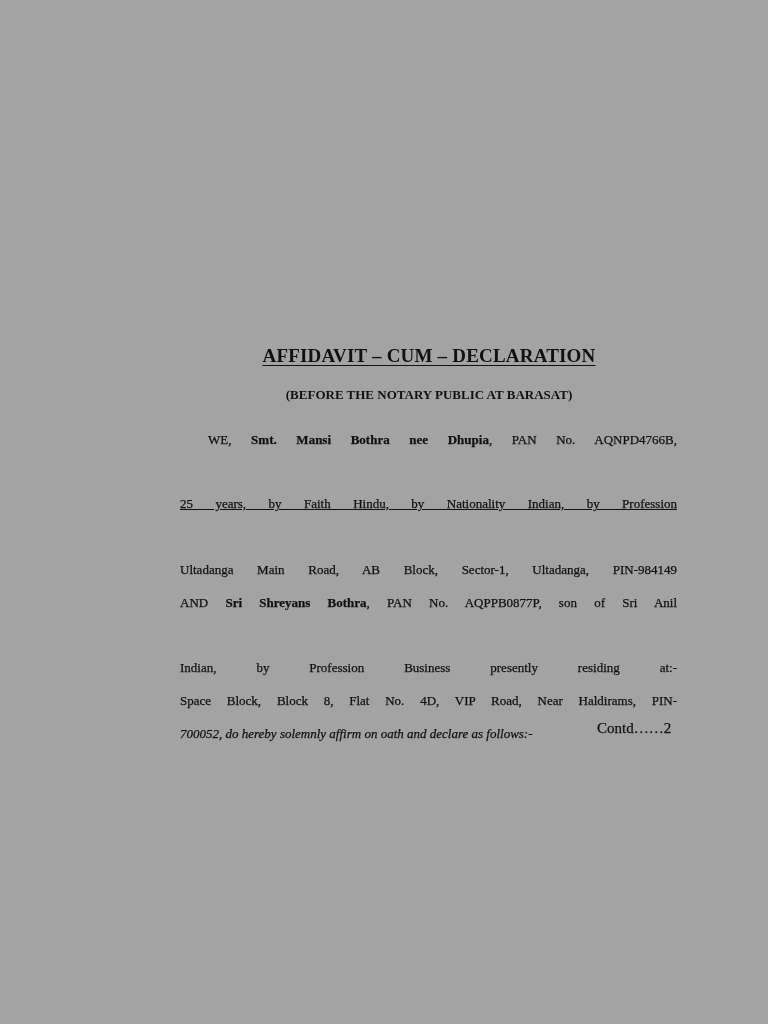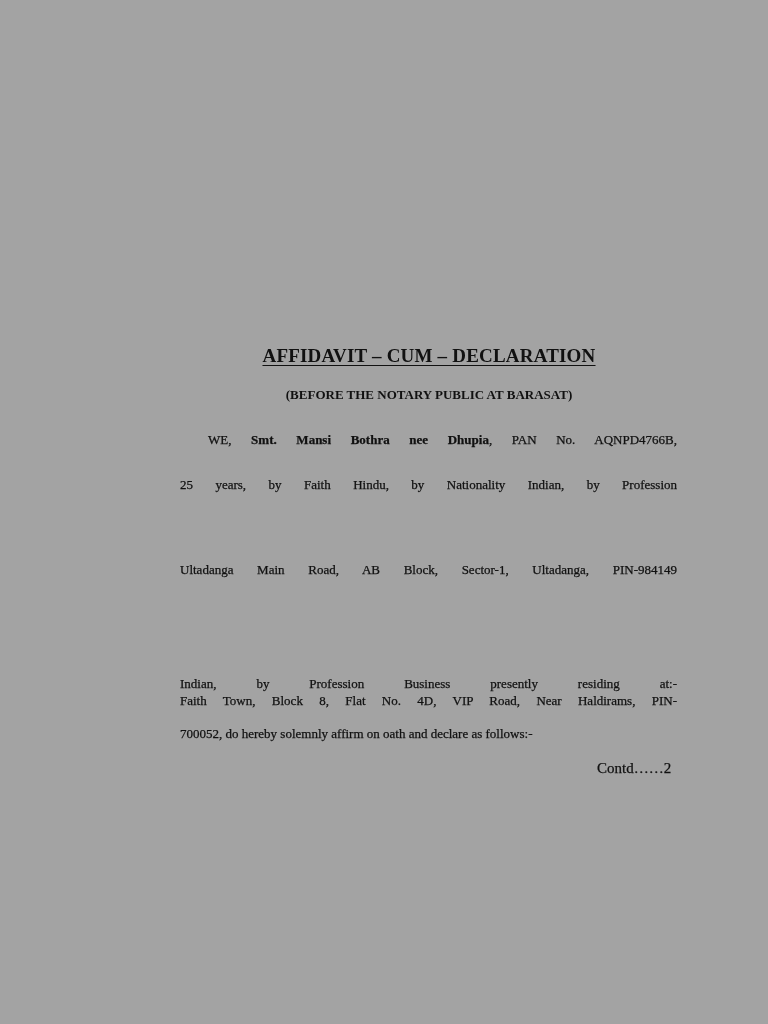--- a/index.html
+++ b/index.html
@@ -47,39 +47,40 @@
     width: 497px;
     height: 20px;
     font-size: 13px;
     line-height: 20px;
     white-space: nowrap;
     text-align: justify;
     text-align-last: justify;
     -webkit-text-stroke: 0.25px #111111;
   }
   .line.first { left: 208px; width: 469px; }
-  .line.last { text-align-last: left; }
+  .line.last { text-align-last: left; font-style: italic; }
   .line b { font-weight: bold; }
   .contd {
     position: absolute;
     left: 597px;
-    top: 758px;
+    top: 718px;
     font-size: 15px;
     line-height: 20px;
     -webkit-text-stroke: 0.25px #111111;
   }
 </style>
 </head>
 <body>
 
 <div class="page">
   <div class="title">AFFIDAVIT – CUM – DECLARATION</div>
   <div class="subtitle">(BEFORE THE NOTARY PUBLIC AT BARASAT)</div>
 
   <div class="line first" style="top: 430px; white-space: normal;"><span>WE, </span><b>Smt. Mansi Bothra nee Dhupia</b><span>, PAN No. AQNPD4766B,</span></div>
-  <div class="line" style="top: 475px; white-space: normal;"><span>25 years, by Faith Hindu, by Nationality Indian, by Profession</span></div>
+  <div class="line" style="top: 494px; white-space: normal; text-decoration: underline;"><span>25 years, by Faith Hindu, by Nationality Indian, by Profession</span></div>
   <div class="line" style="top: 560px; white-space: normal;"><span>Ultadanga Main Road, AB Block, Sector-1, Ultadanga, PIN-984149</span></div>
-  <div class="line" style="top: 658px; white-space: normal; margin-top: 16px;"><span>Indian, by Profession Business presently residing at:-</span></div>
-  <div class="line" style="top: 691px; white-space: normal;"><span>Faith Town, Block 8, Flat No. 4D, VIP Road, Near Haldirams, PIN-</span></div>
+  <div class="line" style="top: 593px; white-space: normal;"><span>AND </span><b>Sri Shreyans Bothra</b><span>, PAN No. AQPPB0877P, son of Sri Anil</span></div>
+  <div class="line" style="top: 658px; white-space: normal;"><span>Indian, by Profession Business presently residing at:-</span></div>
+  <div class="line" style="top: 691px; white-space: normal;"><span>Space Block, Block 8, Flat No. 4D, VIP Road, Near Haldirams, PIN-</span></div>
   <div class="line last" style="top: 724px; white-space: normal;"><span>700052, do hereby solemnly affirm on oath and declare as follows:-</span></div>
 
   <div class="contd">Contd……2</div>
 </div>
 
 </body></html>

